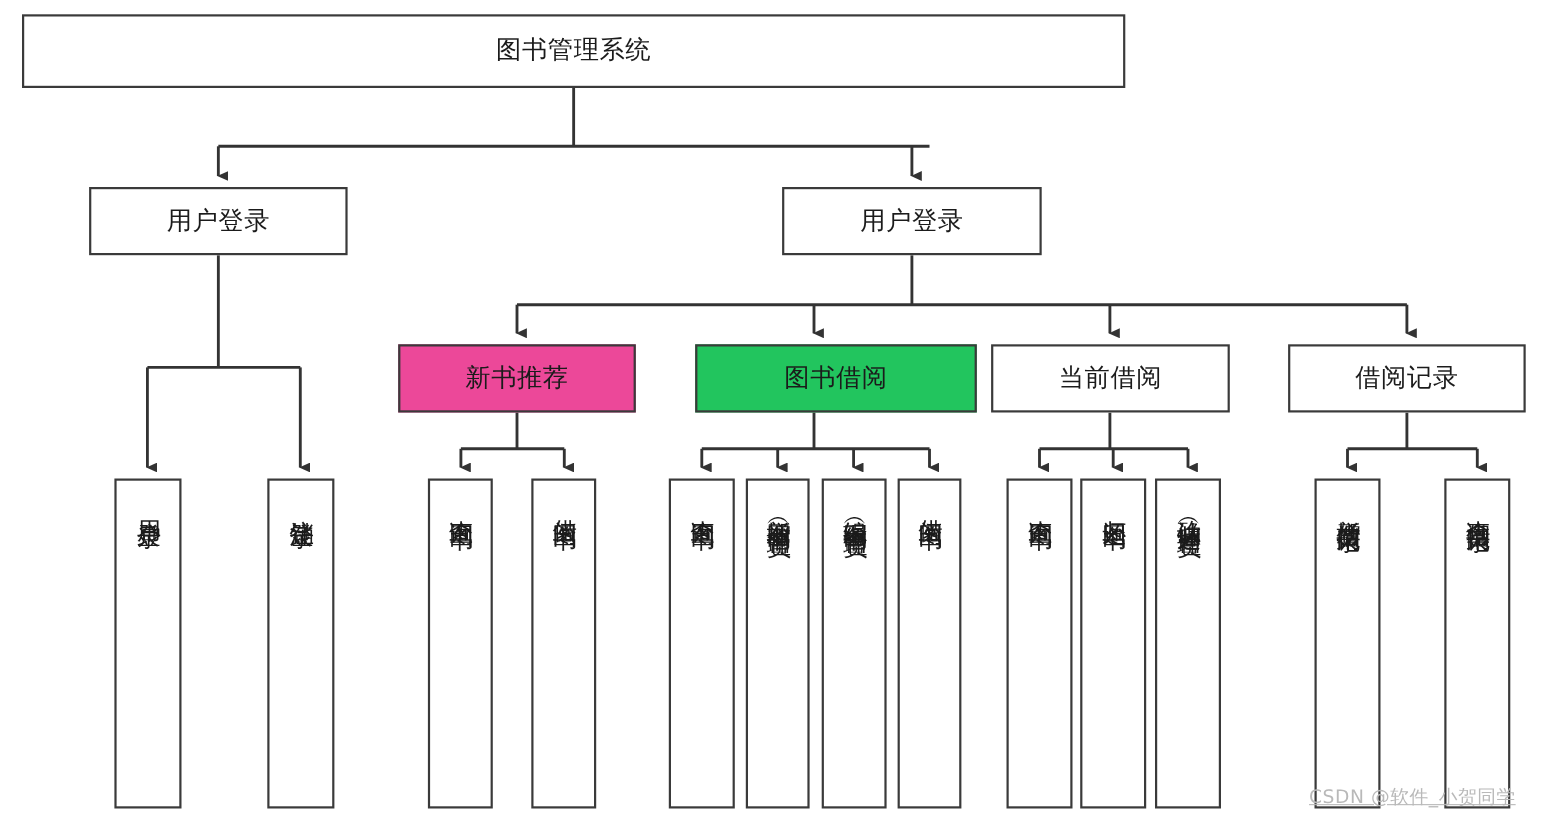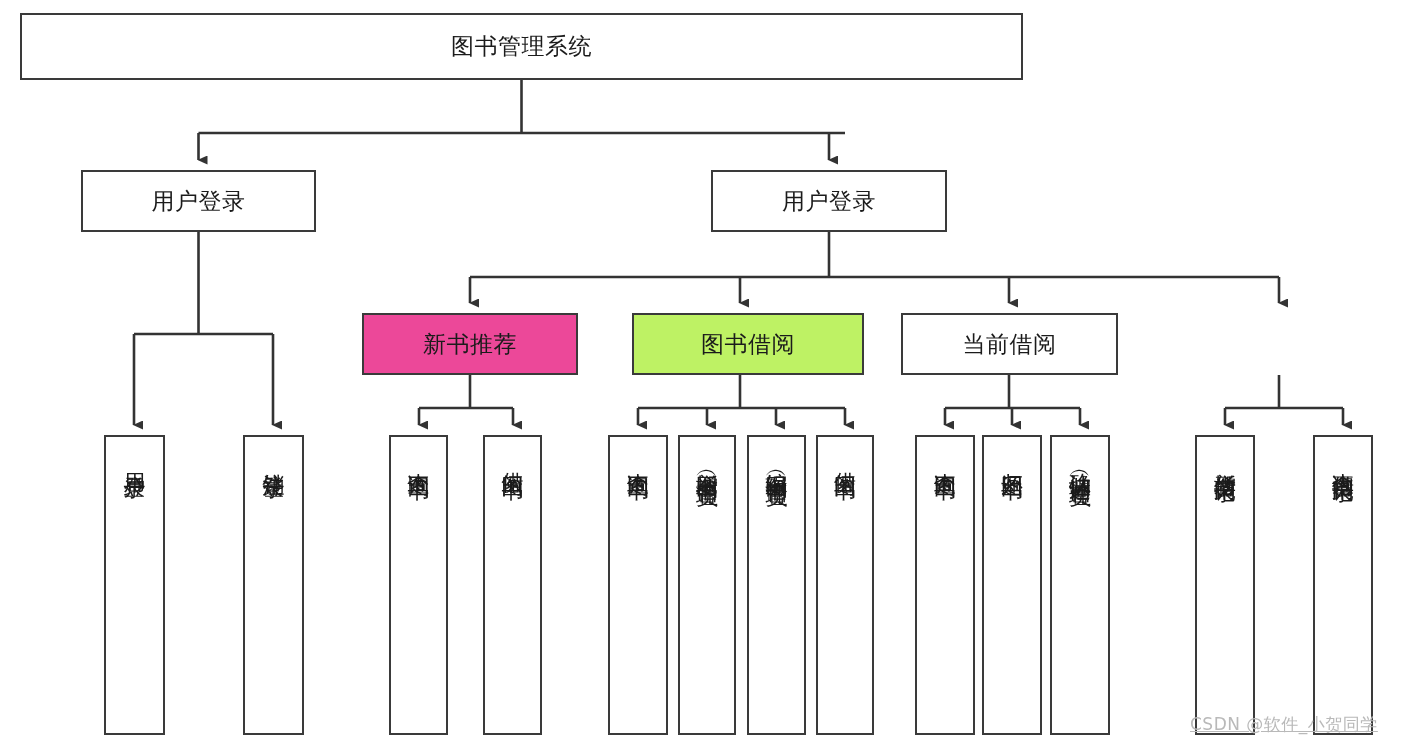--- a/index.html
+++ b/index.html
@@ -145,26 +145,29 @@
   <div class="node horizontal" style="left: 81px; top: 170px; width: 235px; height: 62px; border-color: rgb(58, 58, 58); background: rgb(255, 255, 255);">
     <span class="node-label" style="color: rgb(27, 27, 27);">用户登录</span>
   </div>
   <div class="node horizontal" style="left: 711px; top: 170px; width: 236px; height: 62px; border-color: rgb(58, 58, 58); background: rgb(255, 255, 255);">
     <span class="node-label" style="color: rgb(27, 27, 27);">用户登录</span>
   </div>
 
   <div class="node horizontal" style="left: 362px; top: 313px; width: 216px; height: 62px; border-color: rgb(58, 58, 58); background: #ec4899;">
     <span class="node-label" style="color: rgb(27, 27, 27);">新书推荐</span>
   </div>
-  <div class="node horizontal" style="left: 632px; top: 313px; width: 232px; height: 62px; border-color: rgb(58, 58, 58); background: #bef264;">
+  <div class="node horizontal" style="left: 632px; top: 313px; width: 256px; height: 62px; border-color: rgb(58, 58, 58); background: #22c55e;">
     <span class="node-label" style="color: rgb(27, 27, 27);">图书借阅</span>
   </div>
   <div class="node horizontal" style="left: 901px; top: 313px; width: 217px; height: 62px; border-color: rgb(58, 58, 58); background: rgb(255, 255, 255);">
     <span class="node-label" style="color: rgb(27, 27, 27);">当前借阅</span>
   </div>
+  <div class="node horizontal" style="left: 1171px; top: 313px; width: 216px; height: 62px; border-color: rgb(58, 58, 58); background: rgb(255, 255, 255);">
+    <span class="node-label" style="color: rgb(27, 27, 27);">借阅记录</span>
+  </div>
 
   <div class="node vertical" style="left: 104px; top: 435px; width: 61px; height: 300px; border-color: rgb(58, 58, 58); background: rgb(255, 255, 255);">
     <span class="node-label" style="color: rgb(27, 27, 27);">用户登录</span>
   </div>
   <div class="node vertical" style="left: 243px; top: 435px; width: 61px; height: 300px; border-color: rgb(58, 58, 58); background: rgb(255, 255, 255);">
     <span class="node-label" style="color: rgb(27, 27, 27);">注销登录</span>
   </div>
   <div class="node vertical" style="left: 389px; top: 435px; width: 59px; height: 300px; border-color: rgb(58, 58, 58); background: rgb(255, 255, 255);">
     <span class="node-label" style="color: rgb(27, 27, 27);">查询图书</span>
   </div>

